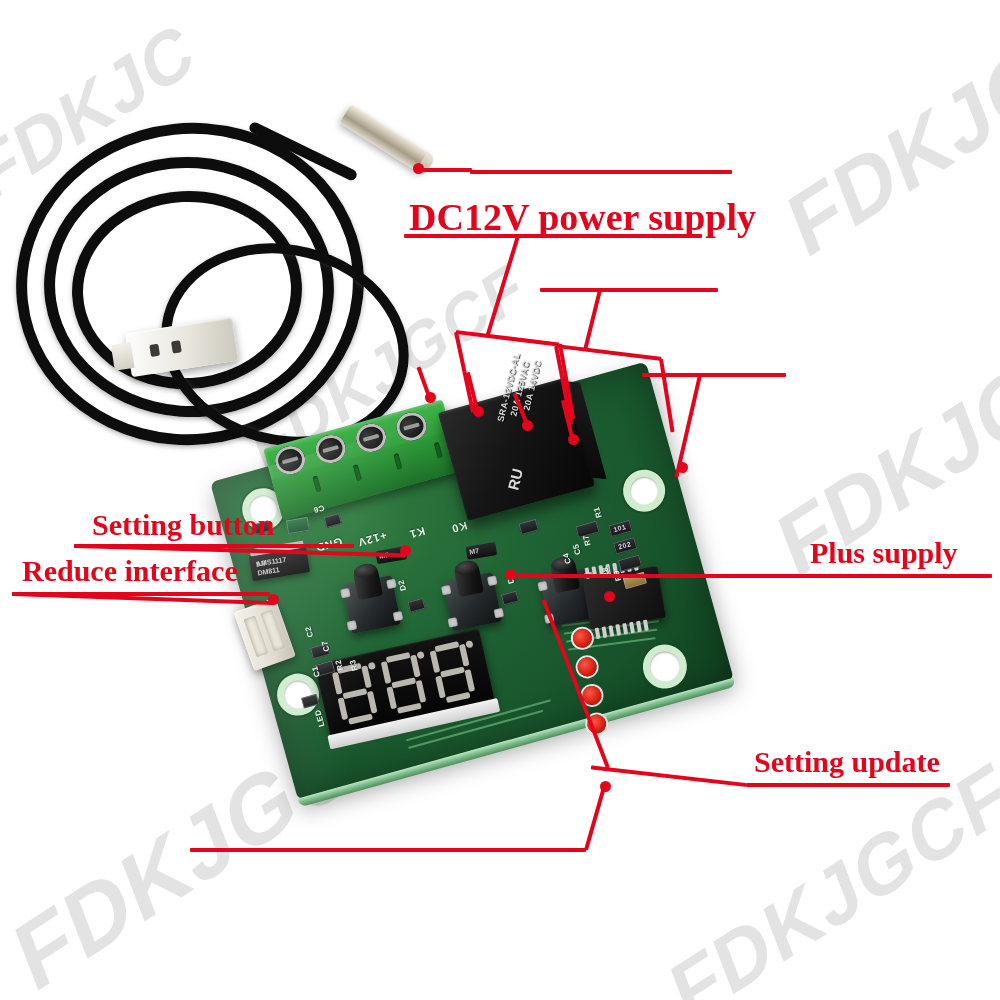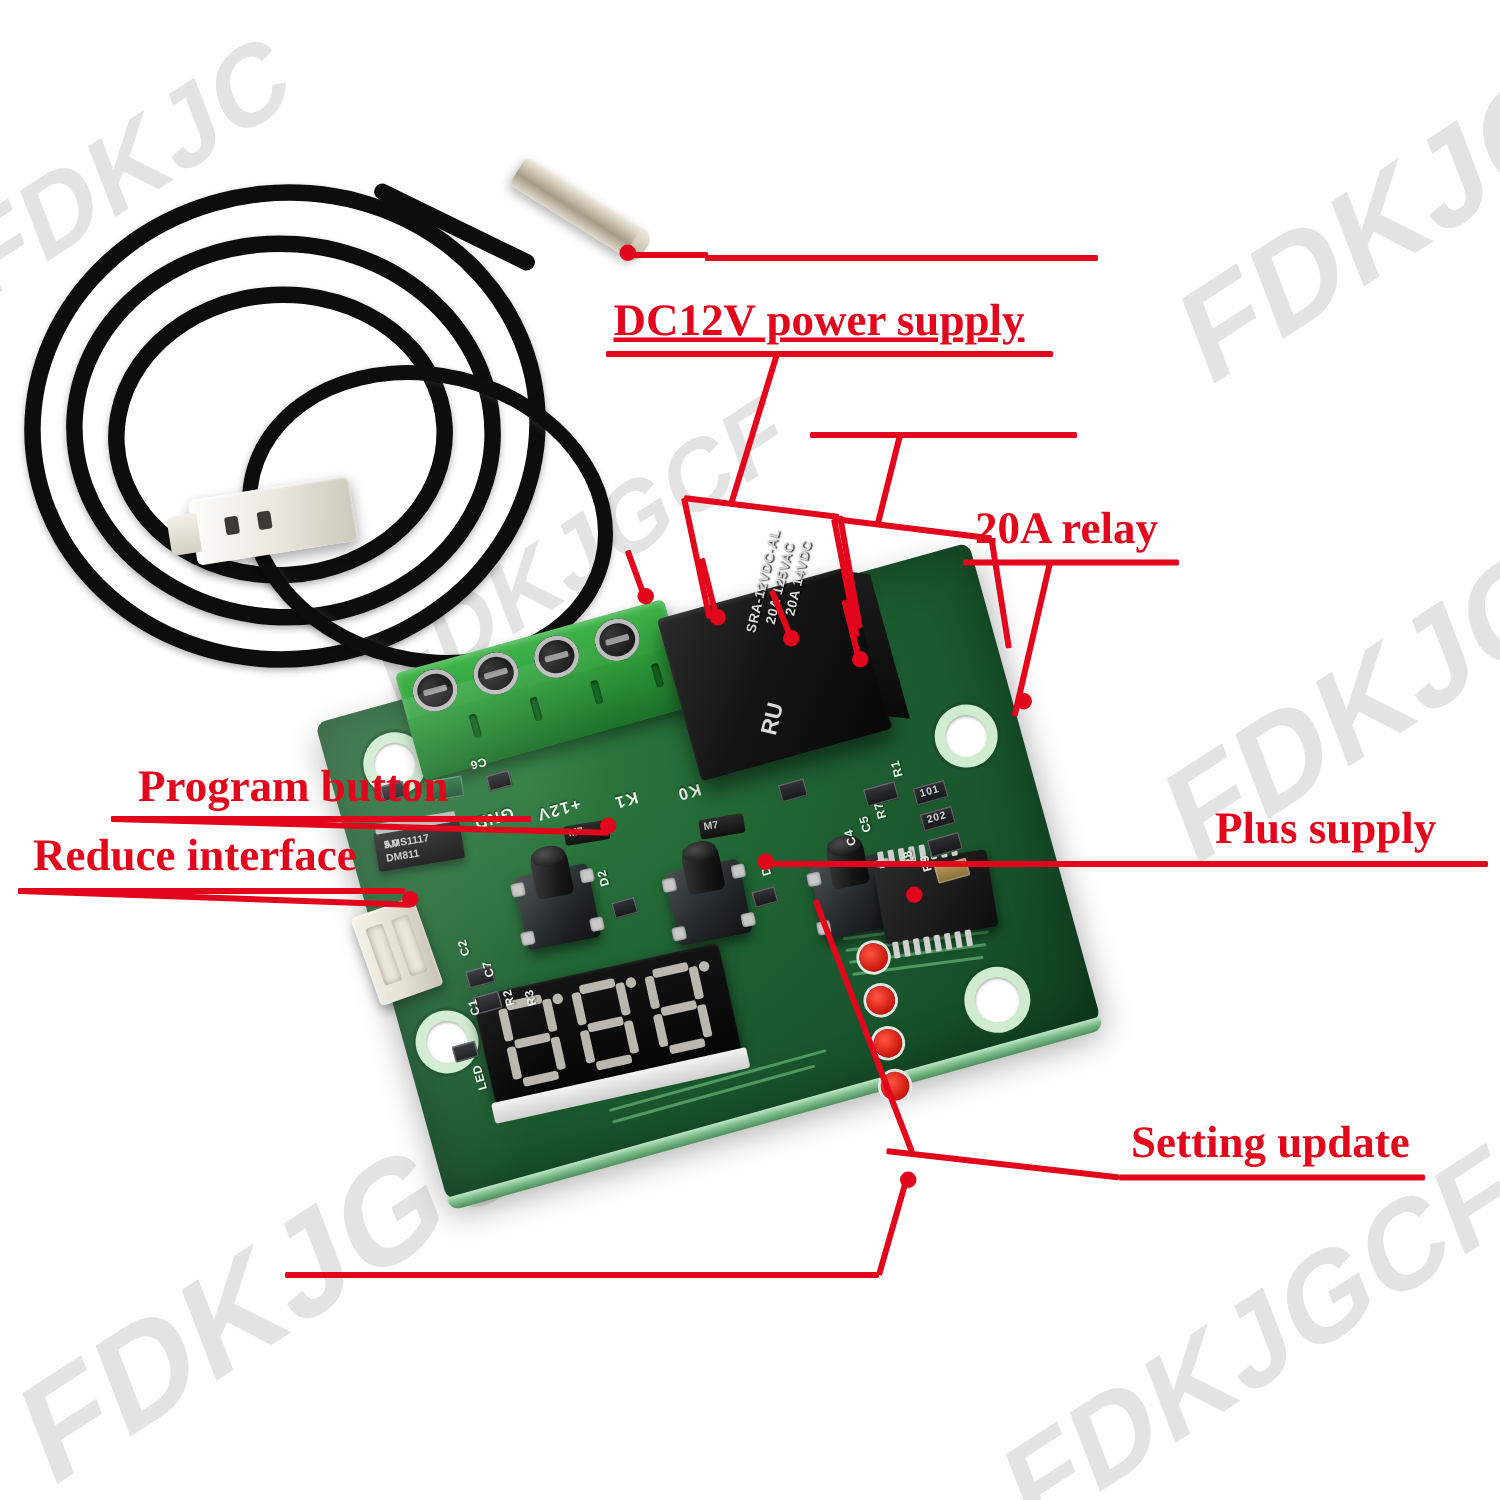--- a/index.html
+++ b/index.html
@@ -559,21 +559,21 @@
         <div class="ppad" style="top:87px;"></div>
       </div>
 
     </div>
   </div>
 
   <div class="rule" style="left:470px; top:170px; width:262px;"></div>
   <div class="lead" style="left:418px; top:168px; width:54px;"></div>
   <div class="dot" style="left:413px; top:163px;"></div>
 
-  <div class="ann" style="left:405px; top:198px; font-size:30px;text-decoration:underline;">
+  <div class="ann" style="left:405px; top:198px; font-size:38px;">
     <span class="txt">DC12V power supply</span>
   </div>
   <div class="rule" style="left:404px; top:234px; width:298px;"></div>
 
   <div class="lead" style="left:518px; top:234px; width:106px; transform:rotate(107deg);"></div>
 
   <div class="lead" style="left:456px; top:330px; width:104px; transform:rotate(7deg);"></div>
 
   <div class="lead" style="left:456px; top:330px; width:82px; transform:rotate(78deg);"></div>
 
@@ -588,29 +588,26 @@
   <div class="lead" style="left:600px; top:288px; width:62px; transform:rotate(104deg);"></div>
 
   <div class="lead" style="left:556px; top:344px; width:106px; transform:rotate(7deg);"></div>
   <div class="lead" style="left:556px; top:344px; width:80px; transform:rotate(79deg);"></div>
   <div class="lead" style="left:661px; top:357px; width:74px; transform:rotate(81deg);"></div>
   <div class="dot" style="left:522px; top:420px;"></div>
   <div class="dot" style="left:568px; top:434px;"></div>
   <div class="lead" style="left:528px; top:425px; width:36px; transform:rotate(-112deg); transform-origin:0 50%;"></div>
   <div class="lead" style="left:573px; top:439px; width:42px; transform:rotate(-104deg); transform-origin:0 50%;"></div>
 
-  <div class="ann" style="left:646px; top:337px; font-size:30px;">
-    <span class="txt">20A relay</span>
-  </div>
   <div class="rule" style="left:642px; top:373px; width:144px;"></div>
   <div class="lead" style="left:700px; top:373px; width:105px; transform:rotate(103deg);"></div>
   <div class="dot" style="left:677px; top:462px;"></div>
 
   <div class="ann" style="left:88px; top:509px; font-size:30px;">
-    <span class="txt">Program button</span>
+    <span class="txt">Setting button</span>
   </div>
   <div class="rule" style="left:74px; top:544px; width:280px;"></div>
   <div class="lead" style="left:74px; top:544px; width:332px; transform:rotate(1.6deg);"></div>
   <div class="dot" style="left:400px; top:545px;"></div>
 
   <div class="ann" style="left:18px; top:555px; font-size:30px;">
     <span class="txt">Reduce interface</span>
   </div>
   <div class="rule" style="left:12px; top:592px; width:258px;"></div>
   <div class="lead" style="left:12px; top:592px; width:262px; transform:rotate(2deg);"></div>

